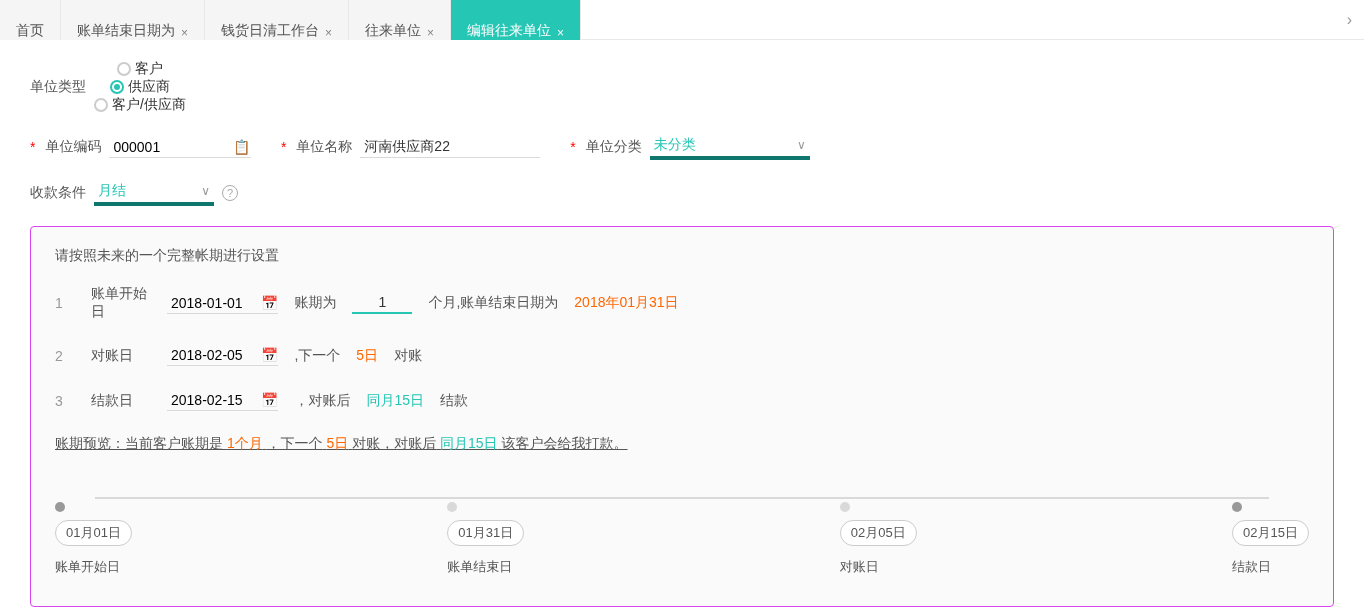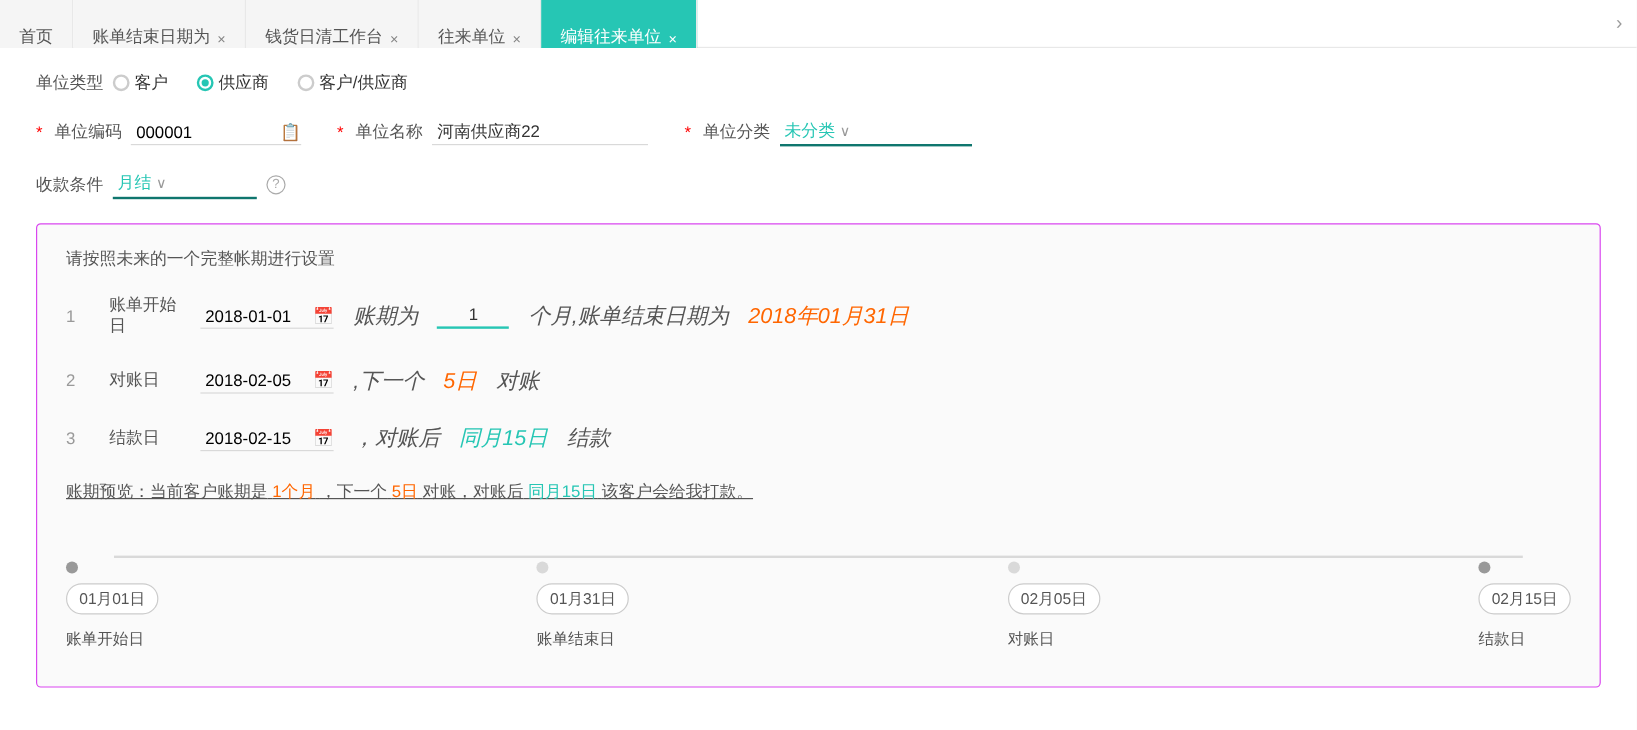--- a/index.html
+++ b/index.html
@@ -68,21 +68,22 @@
       color: #555;
       white-space: nowrap;
     }
     .required-star {
       color: #f00;
       margin-right: 2px;
     }
     .radio-group {
       display: flex;
       align-items: center;
-      gap: 24px;
+      gap: 0;
+      flex-direction: column;
     }
     .radio-item {
       display: flex;
       align-items: center;
       gap: 4px;
       cursor: pointer;
     }
     .radio-circle {
       width: 14px;
       height: 14px;
@@ -132,25 +133,26 @@
       color: #aaa;
       font-size: 14px;
       cursor: pointer;
       margin-left: 4px;
     }
 
     
     .select-field {
       display: flex;
       align-items: center;
-      border-bottom: 2px solid #0f766e;
+      border-bottom: 4px solid #0f766e;
       cursor: pointer;
       gap: 4px;
       padding: 2px 4px;
       min-width: 120px;
+      justify-content: space-between;
     }
     .select-value { color: #26c6b4; font-size: 14px; }
     .select-arrow { color: #999; font-size: 12px; }
 
     
     .help-icon {
       width: 16px;
       height: 16px;
       border-radius: 50%;
       border: 1px solid #aaa;
@@ -188,22 +190,21 @@
       width: 20px;
       flex-shrink: 0;
     }
     .step-label {
       color: #555;
       width: 60px;
       flex-shrink: 0;
     }
     .step-desc {
       color: #555;
-      font-size: 18px;
-      font-style: italic;
+      font-size: 14px;
     }
     .highlight-orange { color: #ff6600; }
     .highlight-teal { color: #26c6b4; }
 
     
     .period-input {
       border: none;
       border-bottom: 2px solid #26c6b4;
       outline: none;
       font-size: 14px;

